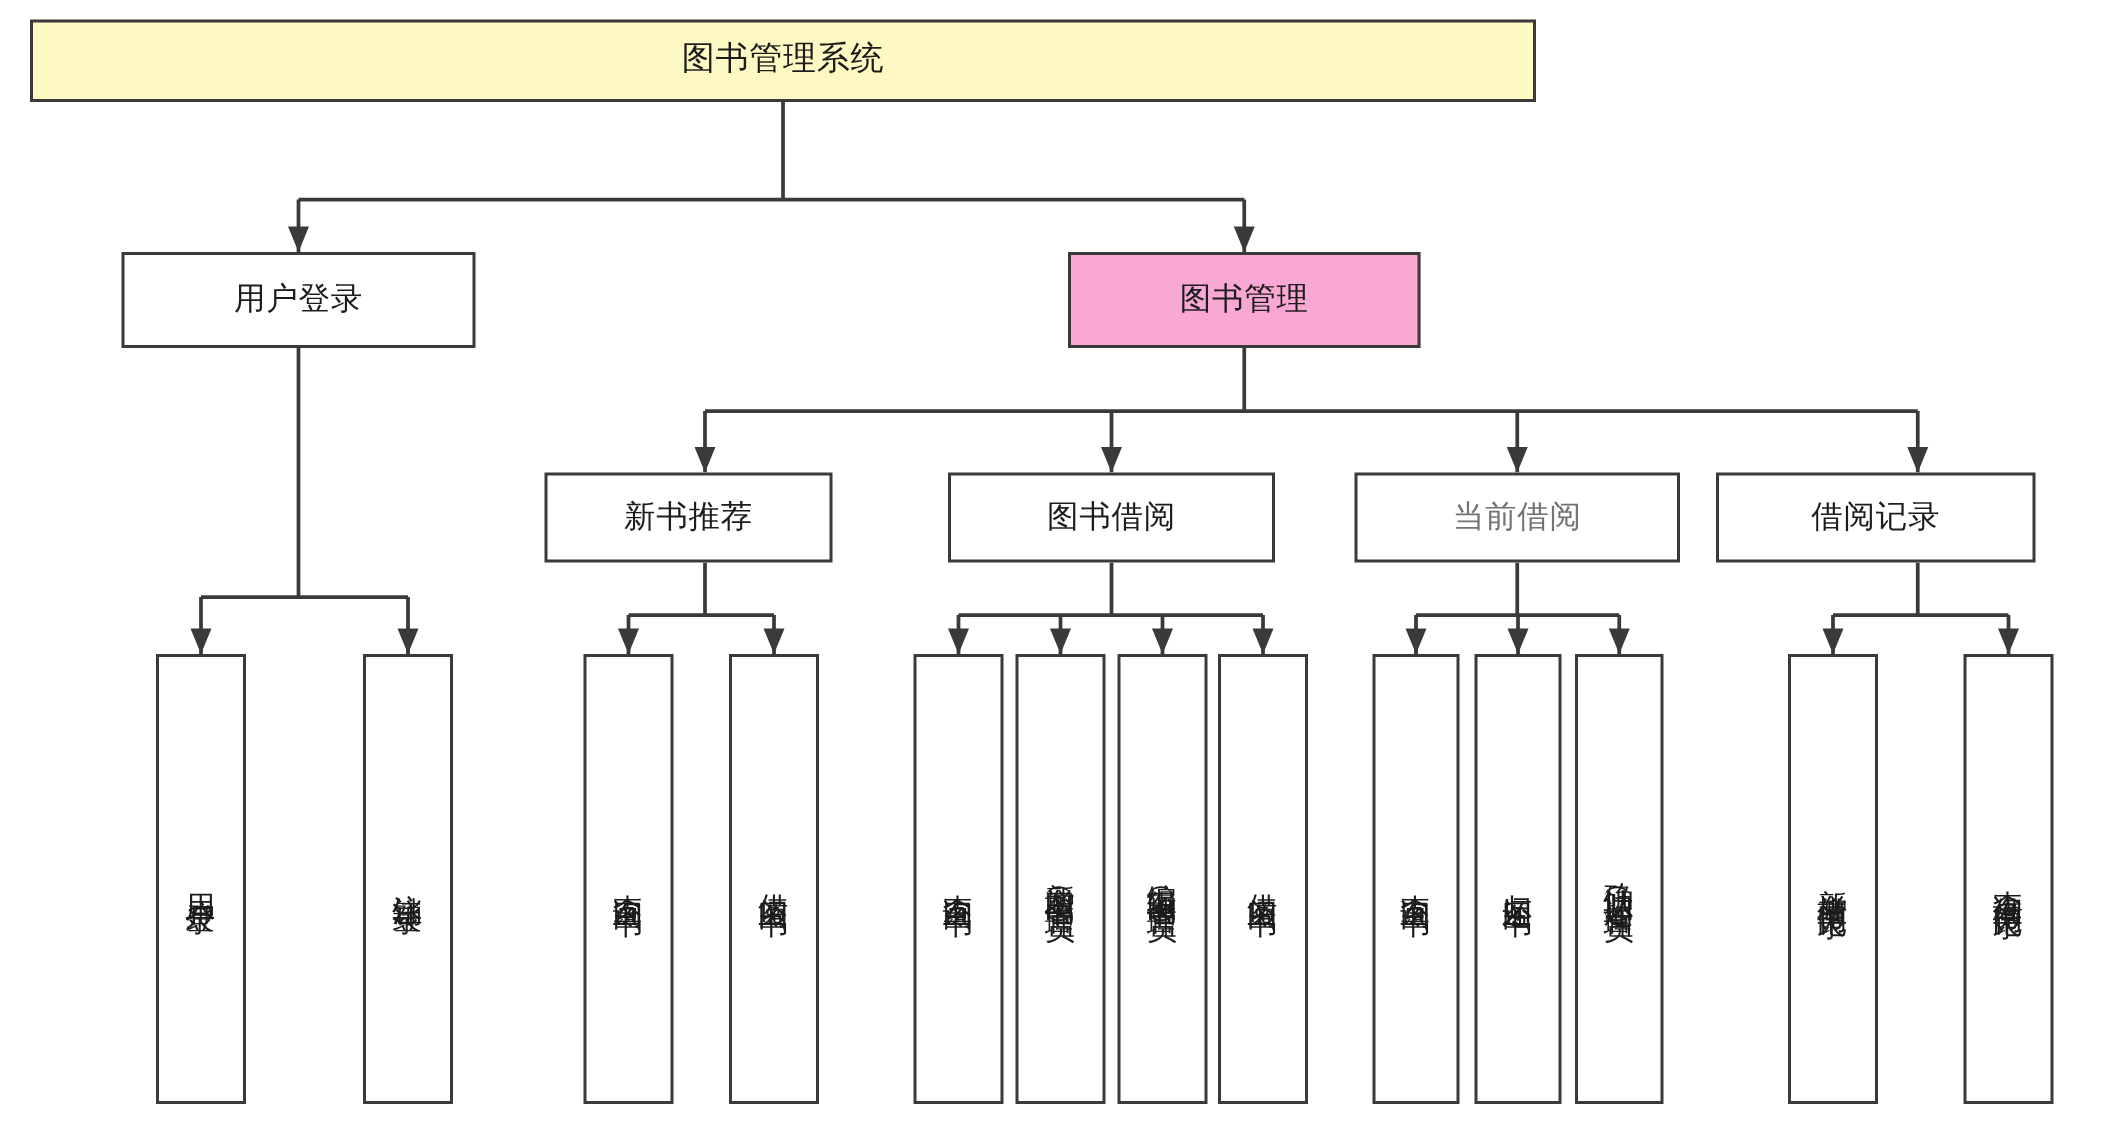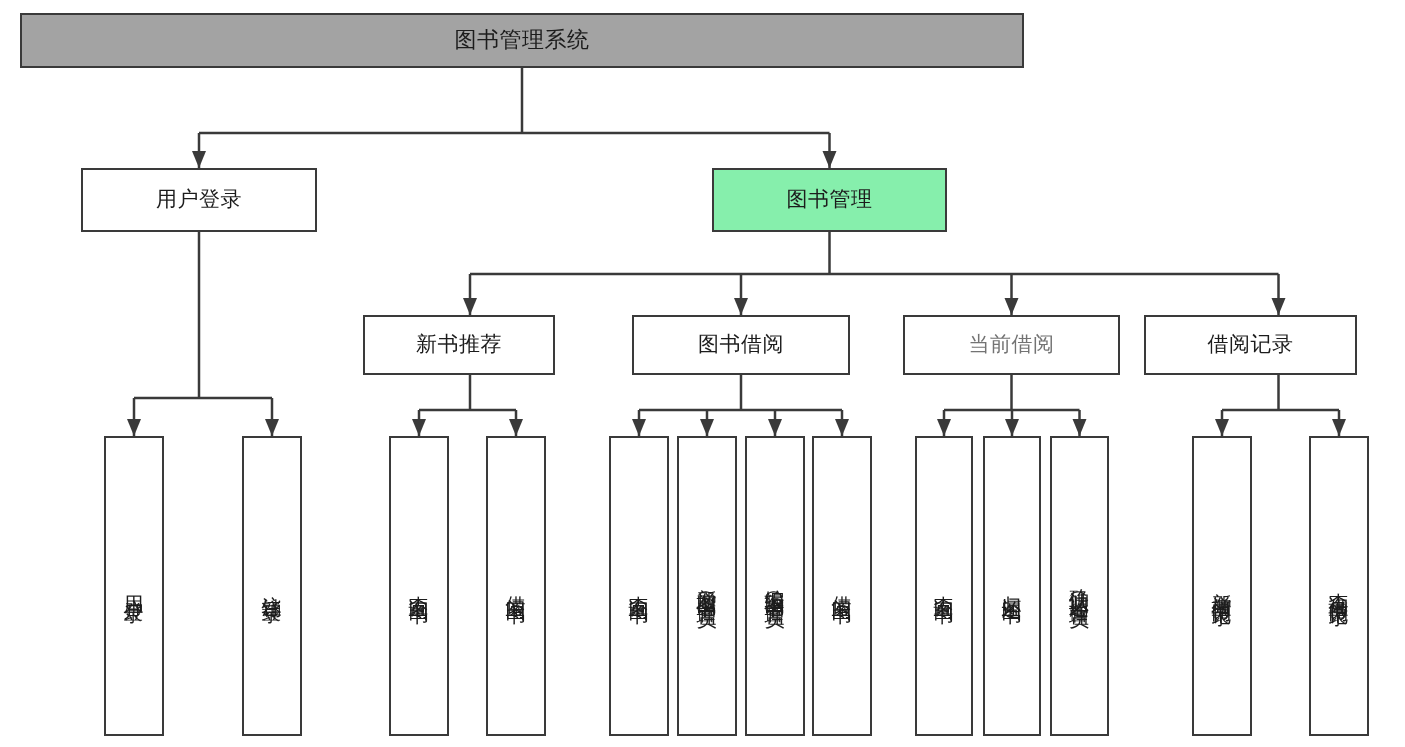--- a/index.html
+++ b/index.html
@@ -115,27 +115,27 @@
       <polygon points="1072.5,419 1086.5,419 1079.5,436" fill="#3a3a3a"></polygon>
       <line x1="1278.5" y1="375" x2="1278.5" y2="410" stroke="#3a3a3a" stroke-width="2.5"></line>
       <line x1="1222" y1="410" x2="1339" y2="410" stroke="#3a3a3a" stroke-width="2.5"></line>
       <line x1="1222" y1="410" x2="1222" y2="436" stroke="#3a3a3a" stroke-width="2.5"></line>
       <polygon points="1215,419 1229,419 1222,436" fill="#3a3a3a"></polygon>
       <line x1="1339" y1="410" x2="1339" y2="436" stroke="#3a3a3a" stroke-width="2.5"></line>
       <polygon points="1332,419 1346,419 1339,436" fill="#3a3a3a"></polygon>
     </svg>
 
   <div id="nodes-layer">
-      <div class="node root" style="left: 20px; top: 13px; width: 1004px; height: 55px; border-color: rgb(58, 58, 58); background: #a3a3a3;">
+      <div class="node root" style="left: 20px; top: 13px; width: 1004px; height: 55px; border-color: rgb(58, 58, 58); background: #fef9c3;">
         <div class="node-label" style="color: rgb(28, 28, 28);">图书管理系统</div>
       </div>
       <div class="node" style="left: 81px; top: 168px; width: 236px; height: 64px; border-color: rgb(58, 58, 58); background: rgb(255, 255, 255);">
         <div class="node-label" style="color: rgb(28, 28, 28);">用户登录</div>
       </div>
-      <div class="node" style="left: 712px; top: 168px; width: 235px; height: 64px; border-color: rgb(58, 58, 58); background: #86efac;">
+      <div class="node" style="left: 712px; top: 168px; width: 235px; height: 64px; border-color: rgb(58, 58, 58); background: #f9a8d4;">
         <div class="node-label" style="color: rgb(28, 28, 28);">图书管理</div>
       </div>
       <div class="node" style="left: 363px; top: 315px; width: 192px; height: 60px; border-color: rgb(58, 58, 58); background: rgb(255, 255, 255);">
         <div class="node-label" style="color: rgb(28, 28, 28);">新书推荐</div>
       </div>
       <div class="node" style="left: 632px; top: 315px; width: 218px; height: 60px; border-color: rgb(58, 58, 58); background: rgb(255, 255, 255);">
         <div class="node-label" style="color: rgb(28, 28, 28);">图书借阅</div>
       </div>
       <div class="node" style="left: 903px; top: 315px; width: 217px; height: 60px; border-color: rgb(58, 58, 58); background: rgb(255, 255, 255);">
         <div class="node-label" style="color: #737373;">当前借阅</div>

